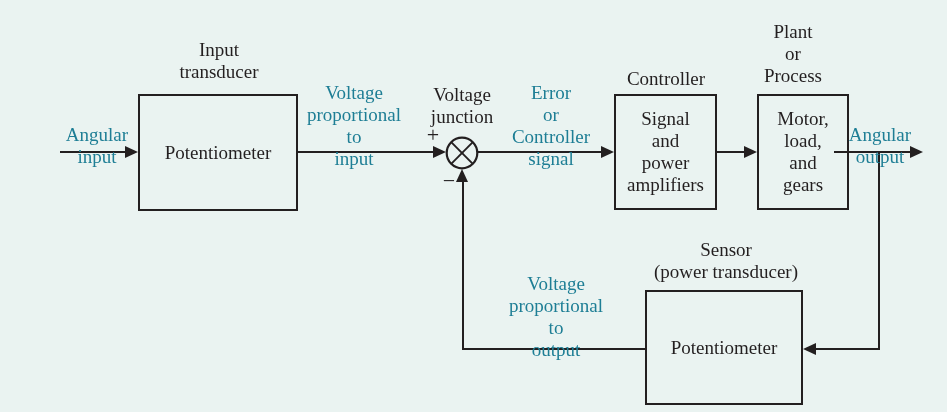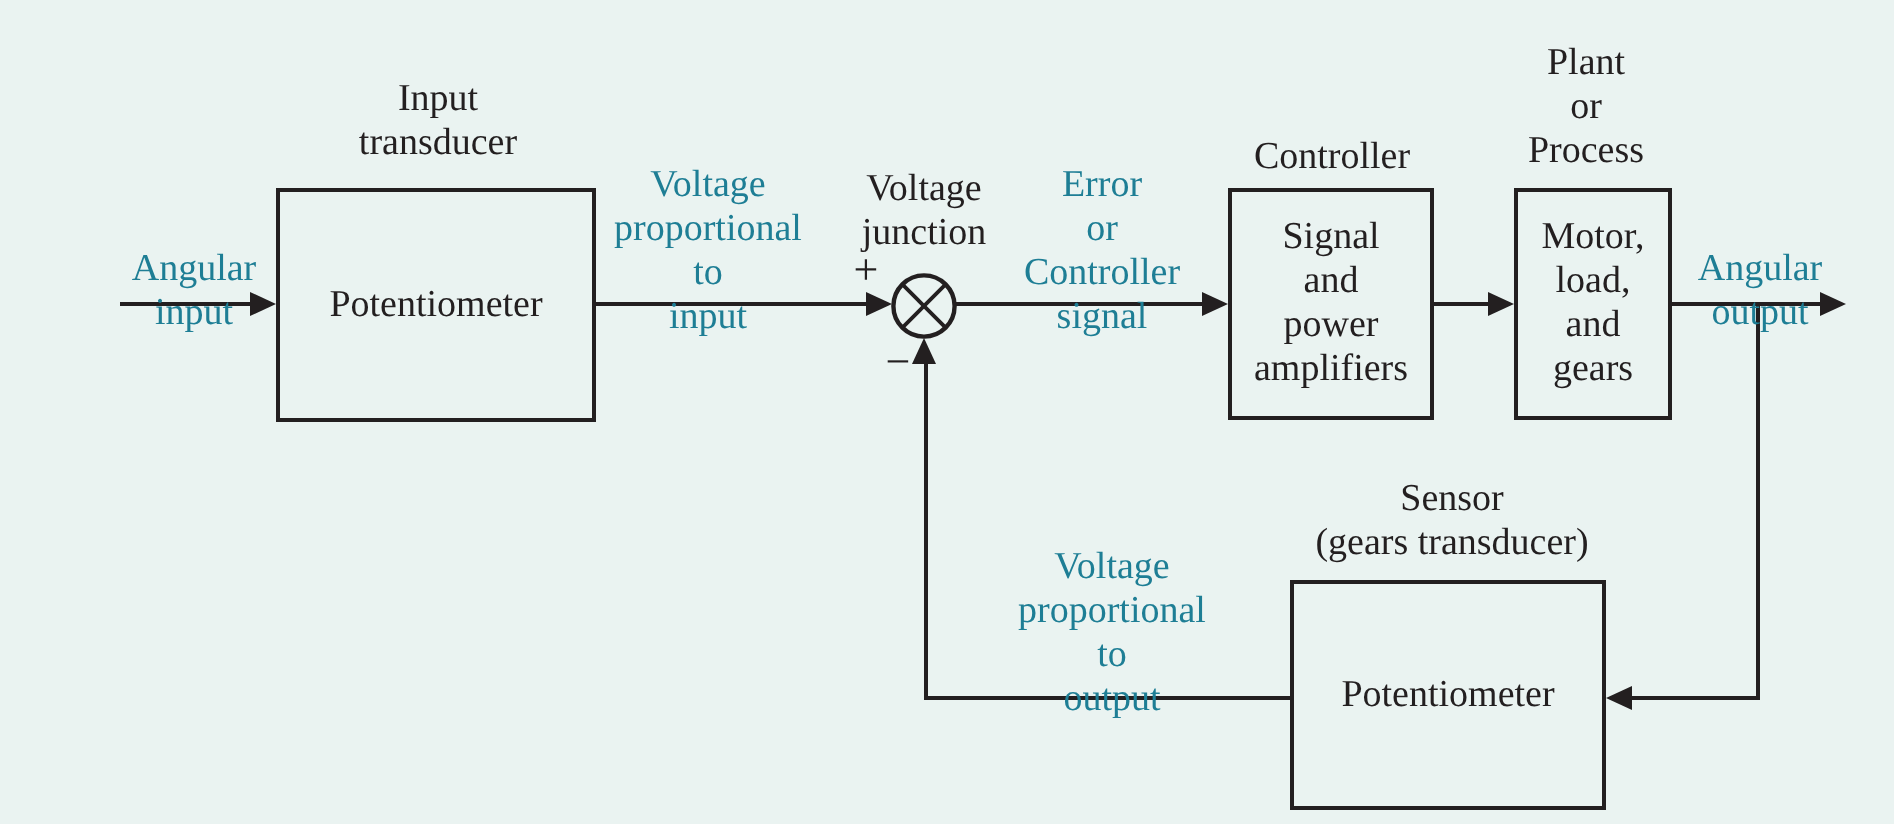--- a/index.html
+++ b/index.html
@@ -106,41 +106,41 @@
     <span>Potentiometer</span>
   </div>
 
   <div class="box" style="left:614px; top:94px; width:103px; height:116px;">
     <span>Signal
 and
 power
 amplifiers</span>
   </div>
 
-  <div class="box" style="left:757px; top:94px; width:79px; height:116px;">
+  <div class="box" style="left:757px; top:94px; width:92px; height:116px;">
     <span>Motor,
 load,
 and
 gears</span>
   </div>
 
   <div class="box" style="left:645px; top:290px; width:158px; height:115px;">
     <span>Potentiometer</span>
   </div>
 
   <div class="lbl" style="left:219px; top:39px;">Input
 transducer</div>
   <div class="lbl" style="left:462px; top:84px;">Voltage
 junction</div>
   <div class="lbl" style="left:666px; top:68px;">Controller</div>
   <div class="lbl" style="left:793px; top:21px;">Plant
 or
 Process</div>
   <div class="lbl" style="left:726px; top:239px;">Sensor
-(gears transducer)</div>
+(power transducer)</div>
 
   <div class="lbl teal" style="left:97px;  top:104px;">Angular
 input</div>
   <div class="lbl teal" style="left:354px; top:62px;">Voltage
 proportional
 to
 input</div>
   <div class="lbl teal" style="left:551px; top:62px;">Error
 or
 Controller

